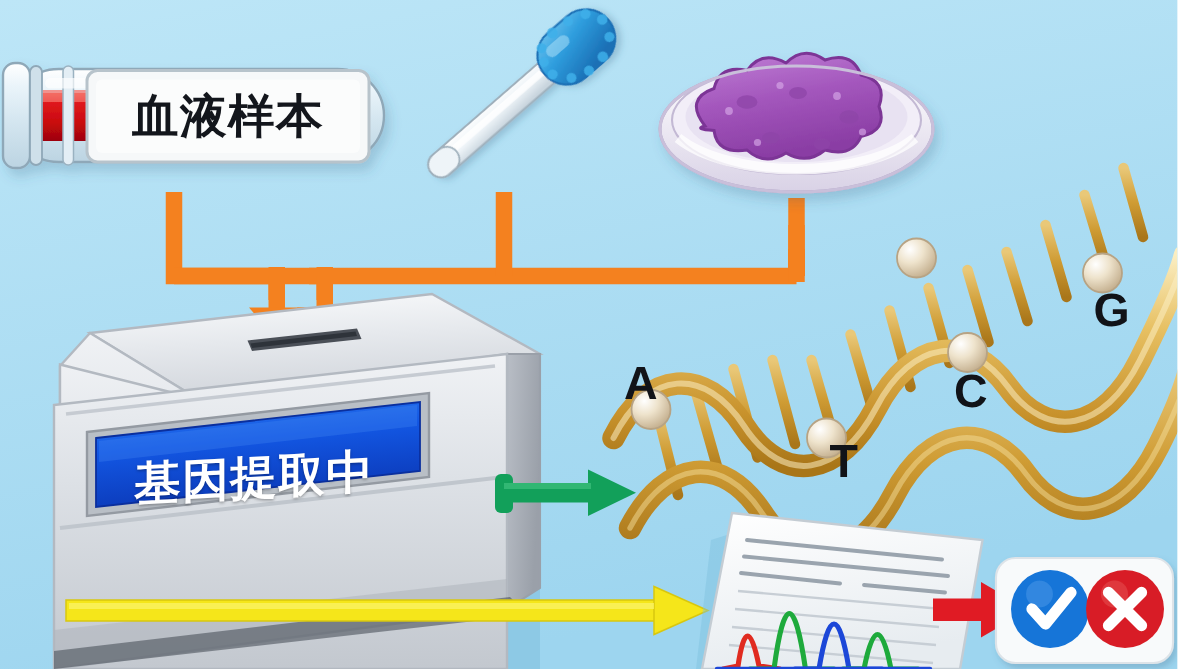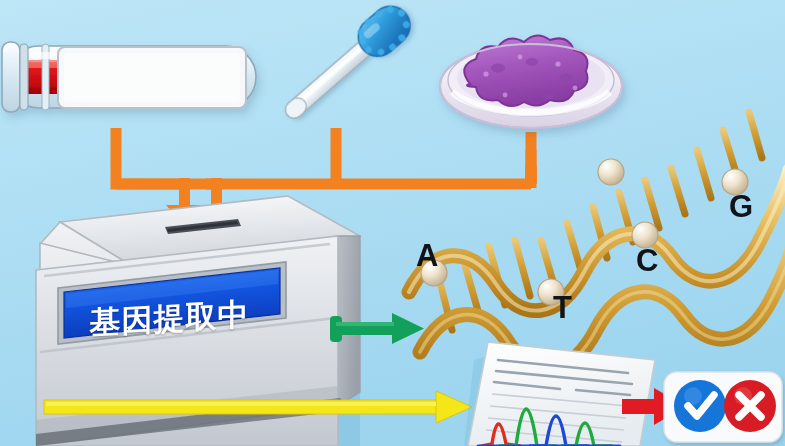--- a/index.html
+++ b/index.html
@@ -381,20 +381,21 @@
       </g>
 
       <g>
         <circle cx="750" cy="406" r="26" fill="#d81f26"></circle>
         <circle cx="743" cy="396" r="9" fill="#e8585d" opacity="0.45"></circle>
         <path d="M739,395 L761,417 M761,395 L739,417" fill="none" stroke="#ffffff" stroke-width="7.5" stroke-linecap="round"></path>
       </g>
     </g>
   </svg>
 
+  <div id="tube-label-text">血液样本</div>
 
   <div id="lcd-text">基因提取中</div>
 
   <div class="lbl" id="label-A">A</div>
   <div class="lbl" id="label-T">T</div>
   <div class="lbl" id="label-C">C</div>
   <div class="lbl" id="label-G">G</div>
 
 </div>
 

